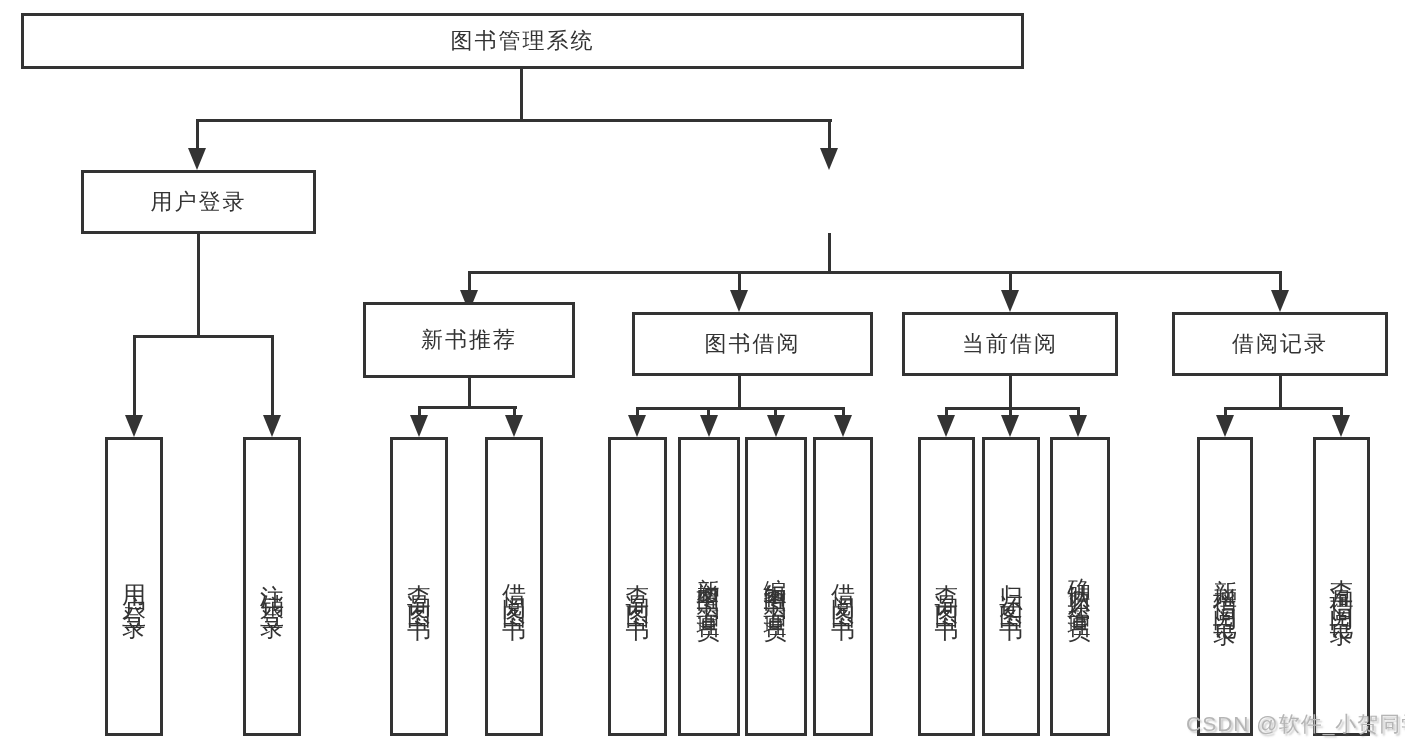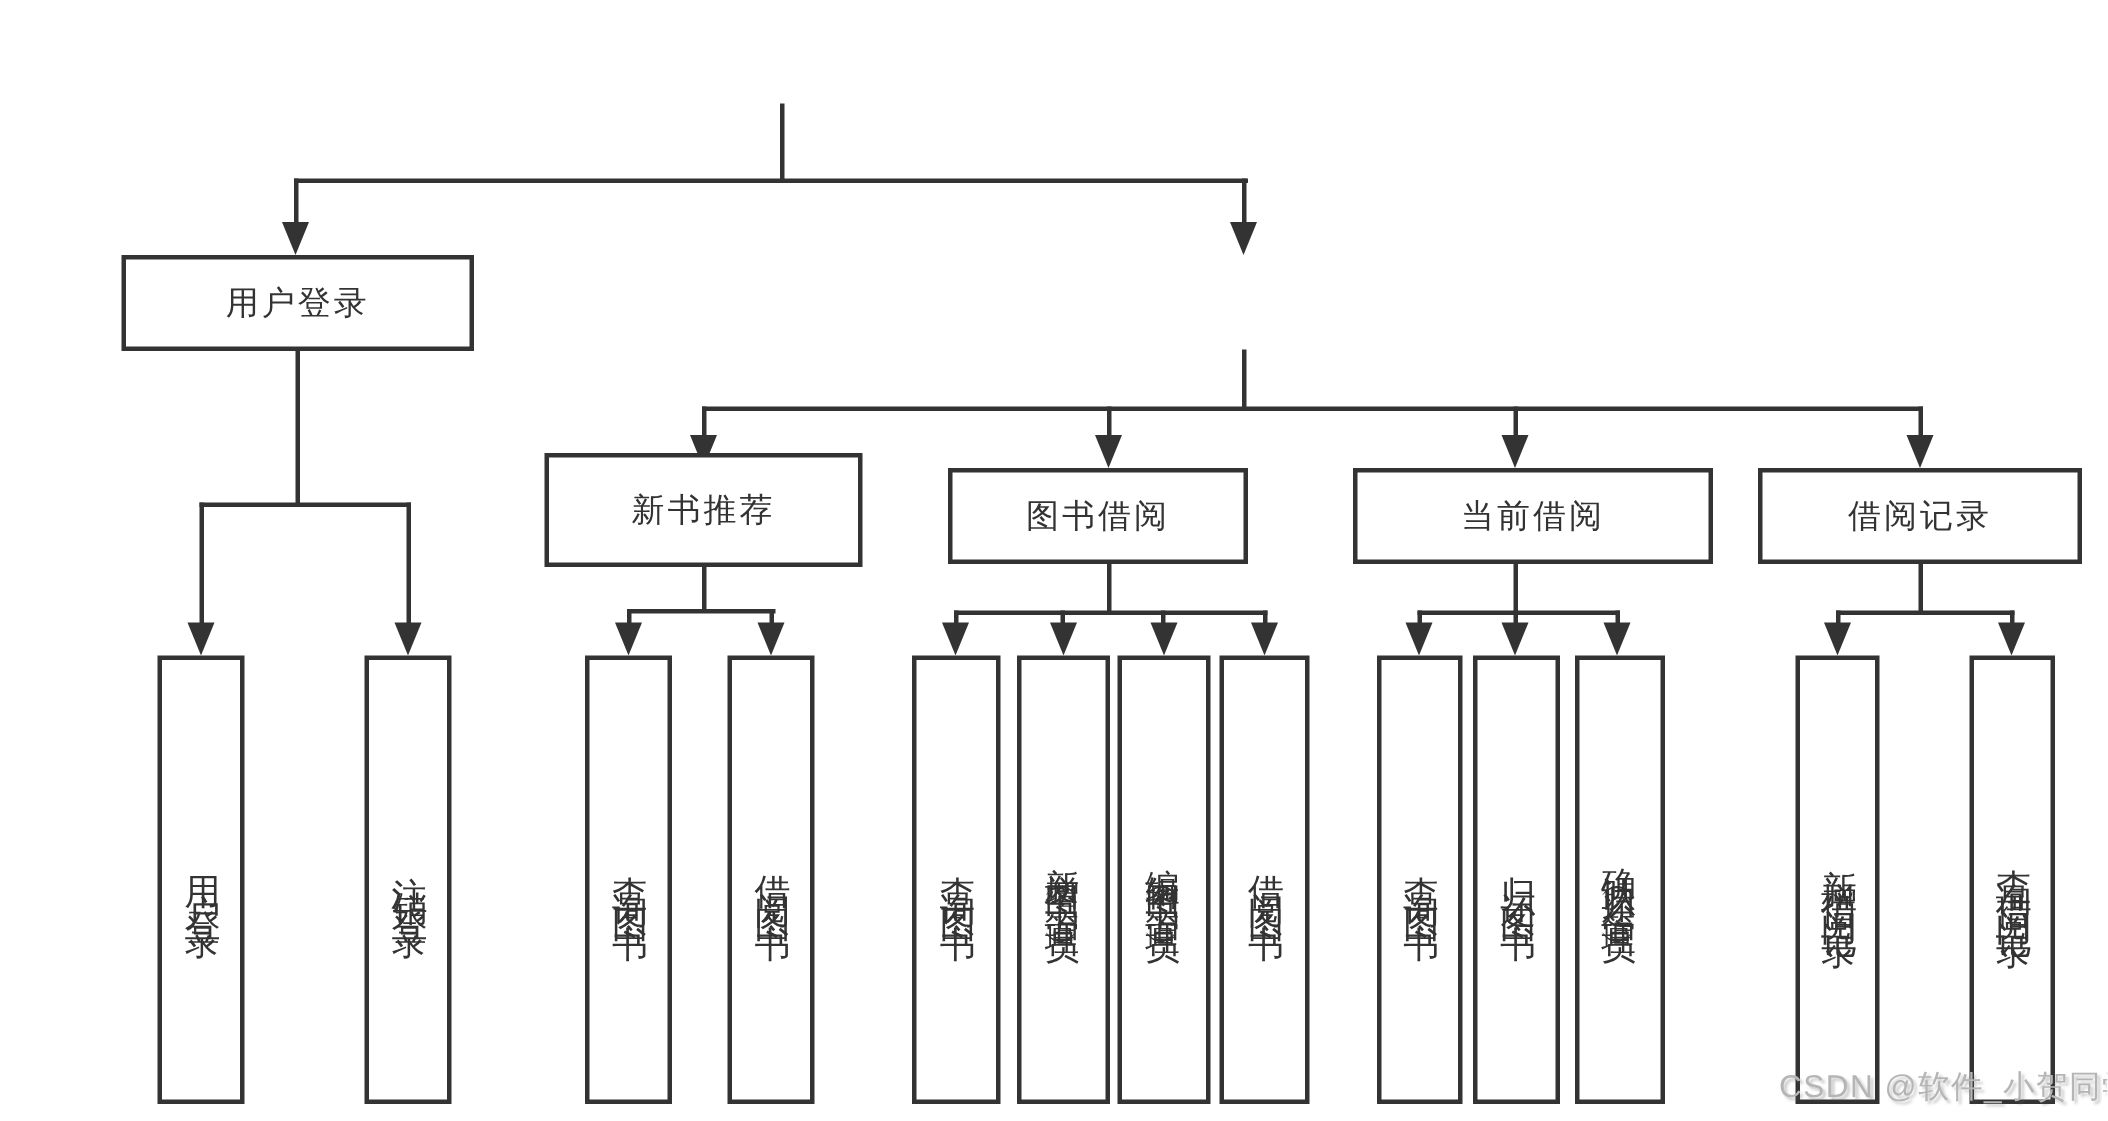--- a/index.html
+++ b/index.html
@@ -63,20 +63,23 @@
     text-shadow: 2px 2px 2px rgba(90,90,90,0.35);
     z-index: 3;
     white-space: nowrap;
   }
 </style>
 </head>
 <body>
 
 <div class="canvas">
 
+  <div class="box" style="left:21px; top:13px; width:1003px; height:56px;">
+    <span>图书管理系统</span>
+  </div>
 
   <div class="vline" style="left:520px; top:69px;  height:52px;"></div>
   <div class="hline" style="left:196px; top:119px; width:636px;"></div>
   <div class="vline" style="left:196px; top:119px; height:32px;"></div>
   <div class="vline" style="left:828px; top:119px; height:32px;"></div>
   <div class="arrow" style="left:188px; top:148px;"></div>
   <div class="arrow" style="left:820px; top:148px;"></div>
 
   <div class="box" style="left:81px; top:170px; width:235px; height:64px;">
     <span>用户登录</span>
@@ -96,24 +99,24 @@
   <div class="vline" style="left:1009px; top:271px; height:21px;"></div>
   <div class="vline" style="left:1279px; top:271px; height:21px;"></div>
   <div class="arrow" style="left:460px;  top:290px;"></div>
   <div class="arrow" style="left:730px;  top:290px;"></div>
   <div class="arrow" style="left:1001px; top:290px;"></div>
   <div class="arrow" style="left:1271px; top:290px;"></div>
 
   <div class="box" style="left:363px; top:302px; width:212px; height:76px;">
     <span>新书推荐</span>
   </div>
-  <div class="box" style="left:632px; top:312px; width:200px; height:64px;">
+  <div class="box" style="left:632px; top:312px; width:241px; height:64px;">
     <span>图书借阅</span>
   </div>
-  <div class="box" style="left:902px; top:312px; width:240px; height:64px;">
+  <div class="box" style="left:902px; top:312px; width:216px; height:64px;">
     <span>当前借阅</span>
   </div>
   <div class="box" style="left:1172px; top:312px; width:216px; height:64px;">
     <span>借阅记录</span>
   </div>
 
   <div class="vline" style="left:468px; top:376px; height:31px;"></div>
   <div class="hline" style="left:418px; top:406px; width:99px;"></div>
   <div class="vline" style="left:418px; top:406px; height:12px;"></div>
   <div class="vline" style="left:513px; top:406px; height:12px;"></div>

